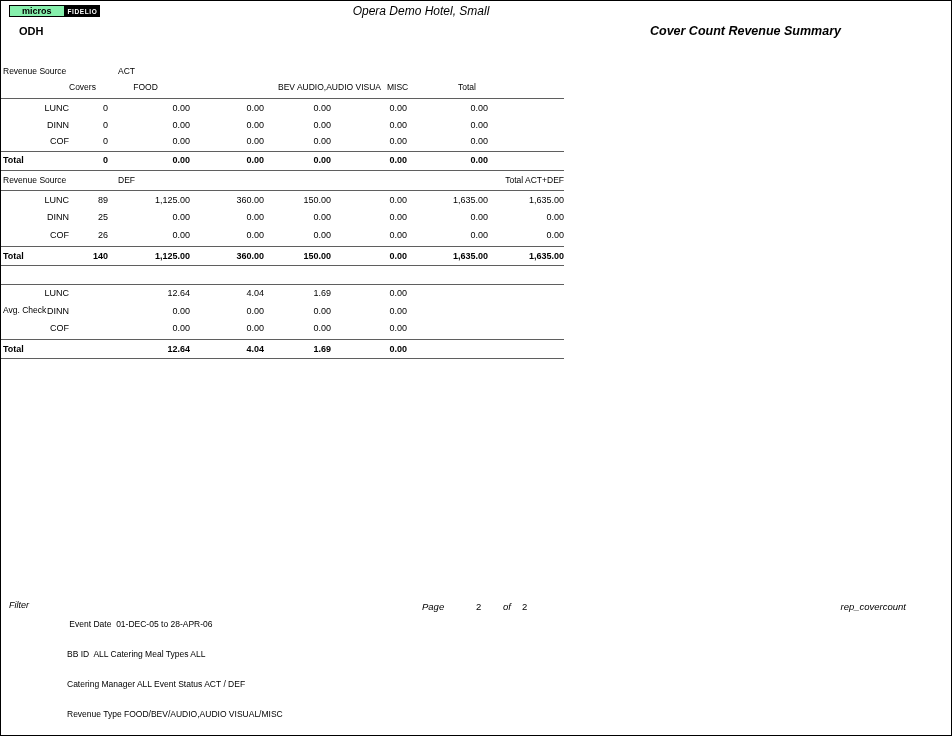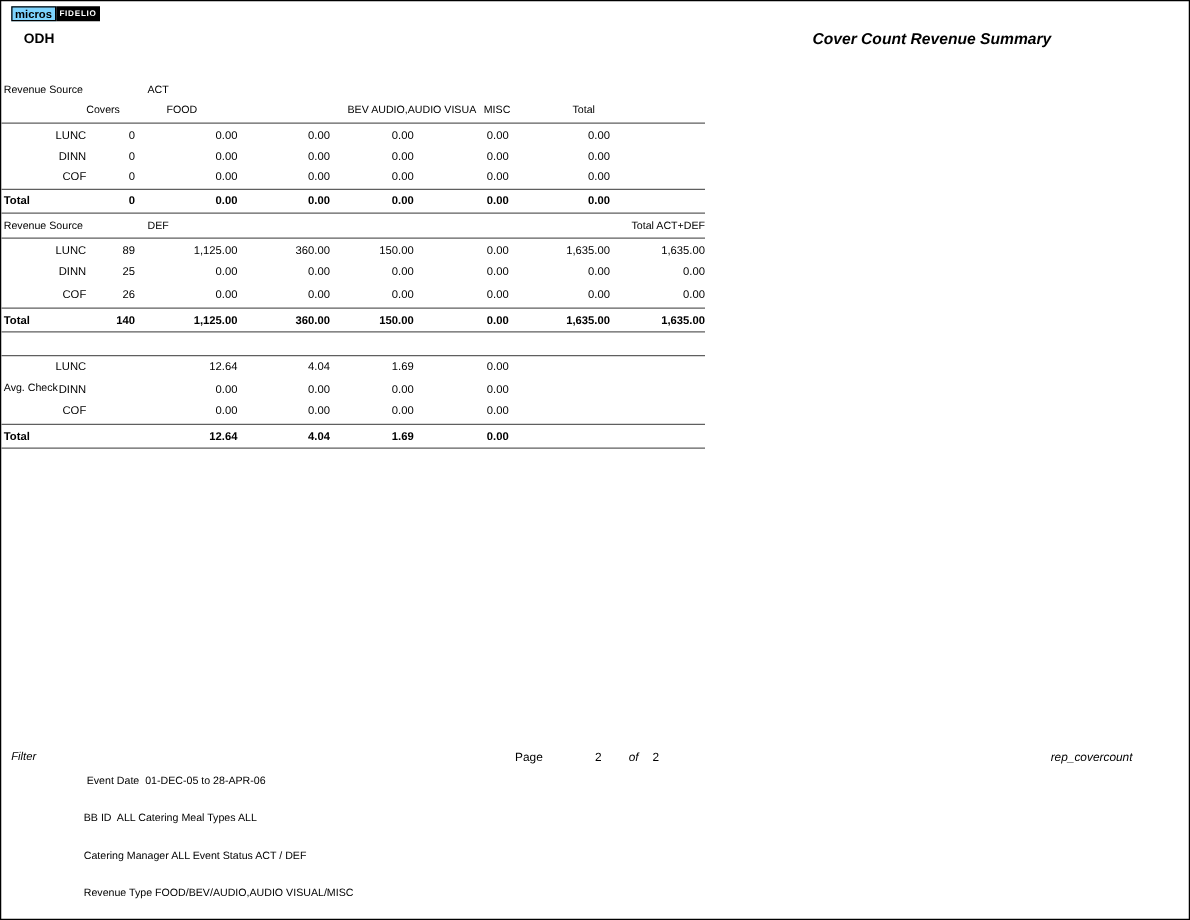--- a/index.html
+++ b/index.html
@@ -5,22 +5,22 @@
   html,body { margin:0; padding:0; background:#fff; }
   .page {
     position:relative; width:950px; height:734px;
     border:1px solid #000; background:#fff; overflow:hidden;
     font-family:"Liberation Sans", sans-serif; color:#000;
   }
 
   
   .logo { position:absolute; left:8px; top:4px; display:flex; align-items:stretch; height:12px; }
   .logo-micros {
-    display:flex; align-items:center; border:1px solid #000; background:#7dd3fc;
-    font-size:9px; font-weight:bold; padding:0 2px; letter-spacing:0px;
+    display:flex; align-items:center; border:1px solid #000; background:#86efac;
+    font-size:9px; font-weight:bold; padding:0 12px; letter-spacing:0px;
   }
   .logo-fidelio {
     display:flex; align-items:center; background:#000; color:#fff;
     font-size:6.5px; font-weight:bold; padding:0 3px; letter-spacing:0.6px;
   }
   .odh { position:absolute; left:18px; top:24px; font-size:11px; font-weight:bold; }
 
   
   .hotel-name { position:absolute; left:0; top:3px; width:840px; text-align:center;
     font-size:12px; font-style:italic; }
@@ -55,36 +55,37 @@
   .c-total  { width:81px; }
   .c-actdef { width:76px; }
   .row-total { font-weight:bold; }
   .row-total .c-label { text-align:left; padding-left:2px; width:66px; }
   .avg-label { position:absolute; left:2px; font-size:8.5px;margin-top:36px; }
 
   
   .filter-label { position:absolute; left:8px; top:599px; font-size:9px; font-style:italic; }
   .filter-lines { position:absolute; left:66px; top:598px; font-size:8.5px; line-height:10px; white-space:pre; }
   .pg { position:absolute; top:600px; font-size:9.5px; }
-  .pg-label { left:411px; }
+  .pg-label { left:421px; font-style:italic; }
   .pg-num   { left:475px; }
   .pg-of    { left:502px; font-style:italic; }
   .pg-total { left:521px; }
   .rep-id { position:absolute; right:45px; top:600px; font-size:9.5px; font-style:italic; }
 </style>
 </head>
 <body>
 
 <div class="page">
 
   <div class="logo">
     <span class="logo-micros">micros</span>
     <span class="logo-fidelio">FIDELIO</span>
   </div>
   <div class="odh">ODH</div>
+  <div class="hotel-name">Opera Demo Hotel, Small</div>
   <div class="report-title">Cover Count Revenue Summary</div>
 
   <div class="srow" style="top:65px">
     <span class="rs">Revenue Source</span>
     <span class="src">ACT</span>
   </div>
   <div class="chead" style="top:81px">
     <span class="h-covers">Covers</span>
     <span class="h-food">FOOD</span>
     <span class="h-bevav">BEV AUDIO,AUDIO VISUA</span>

